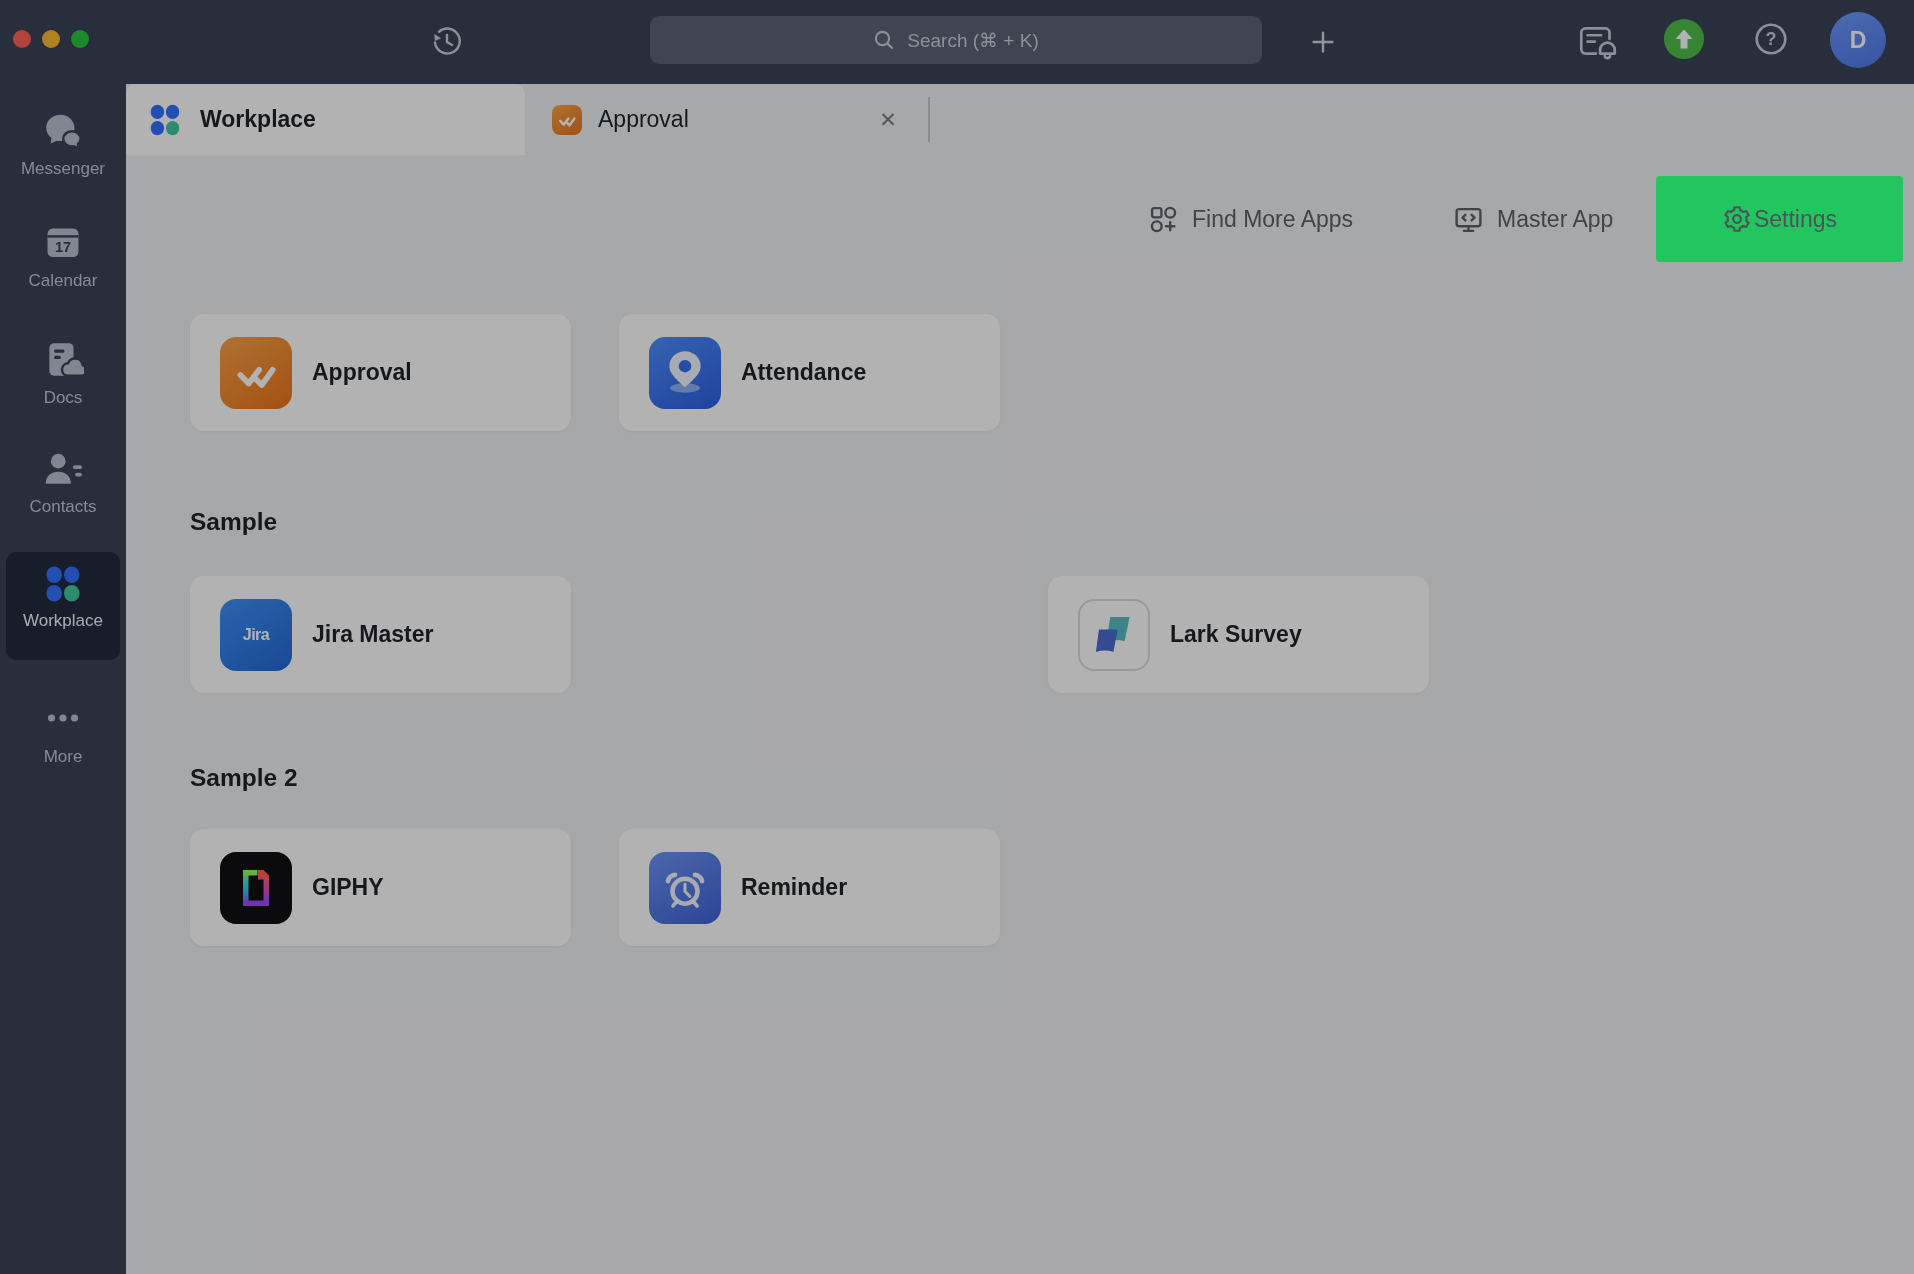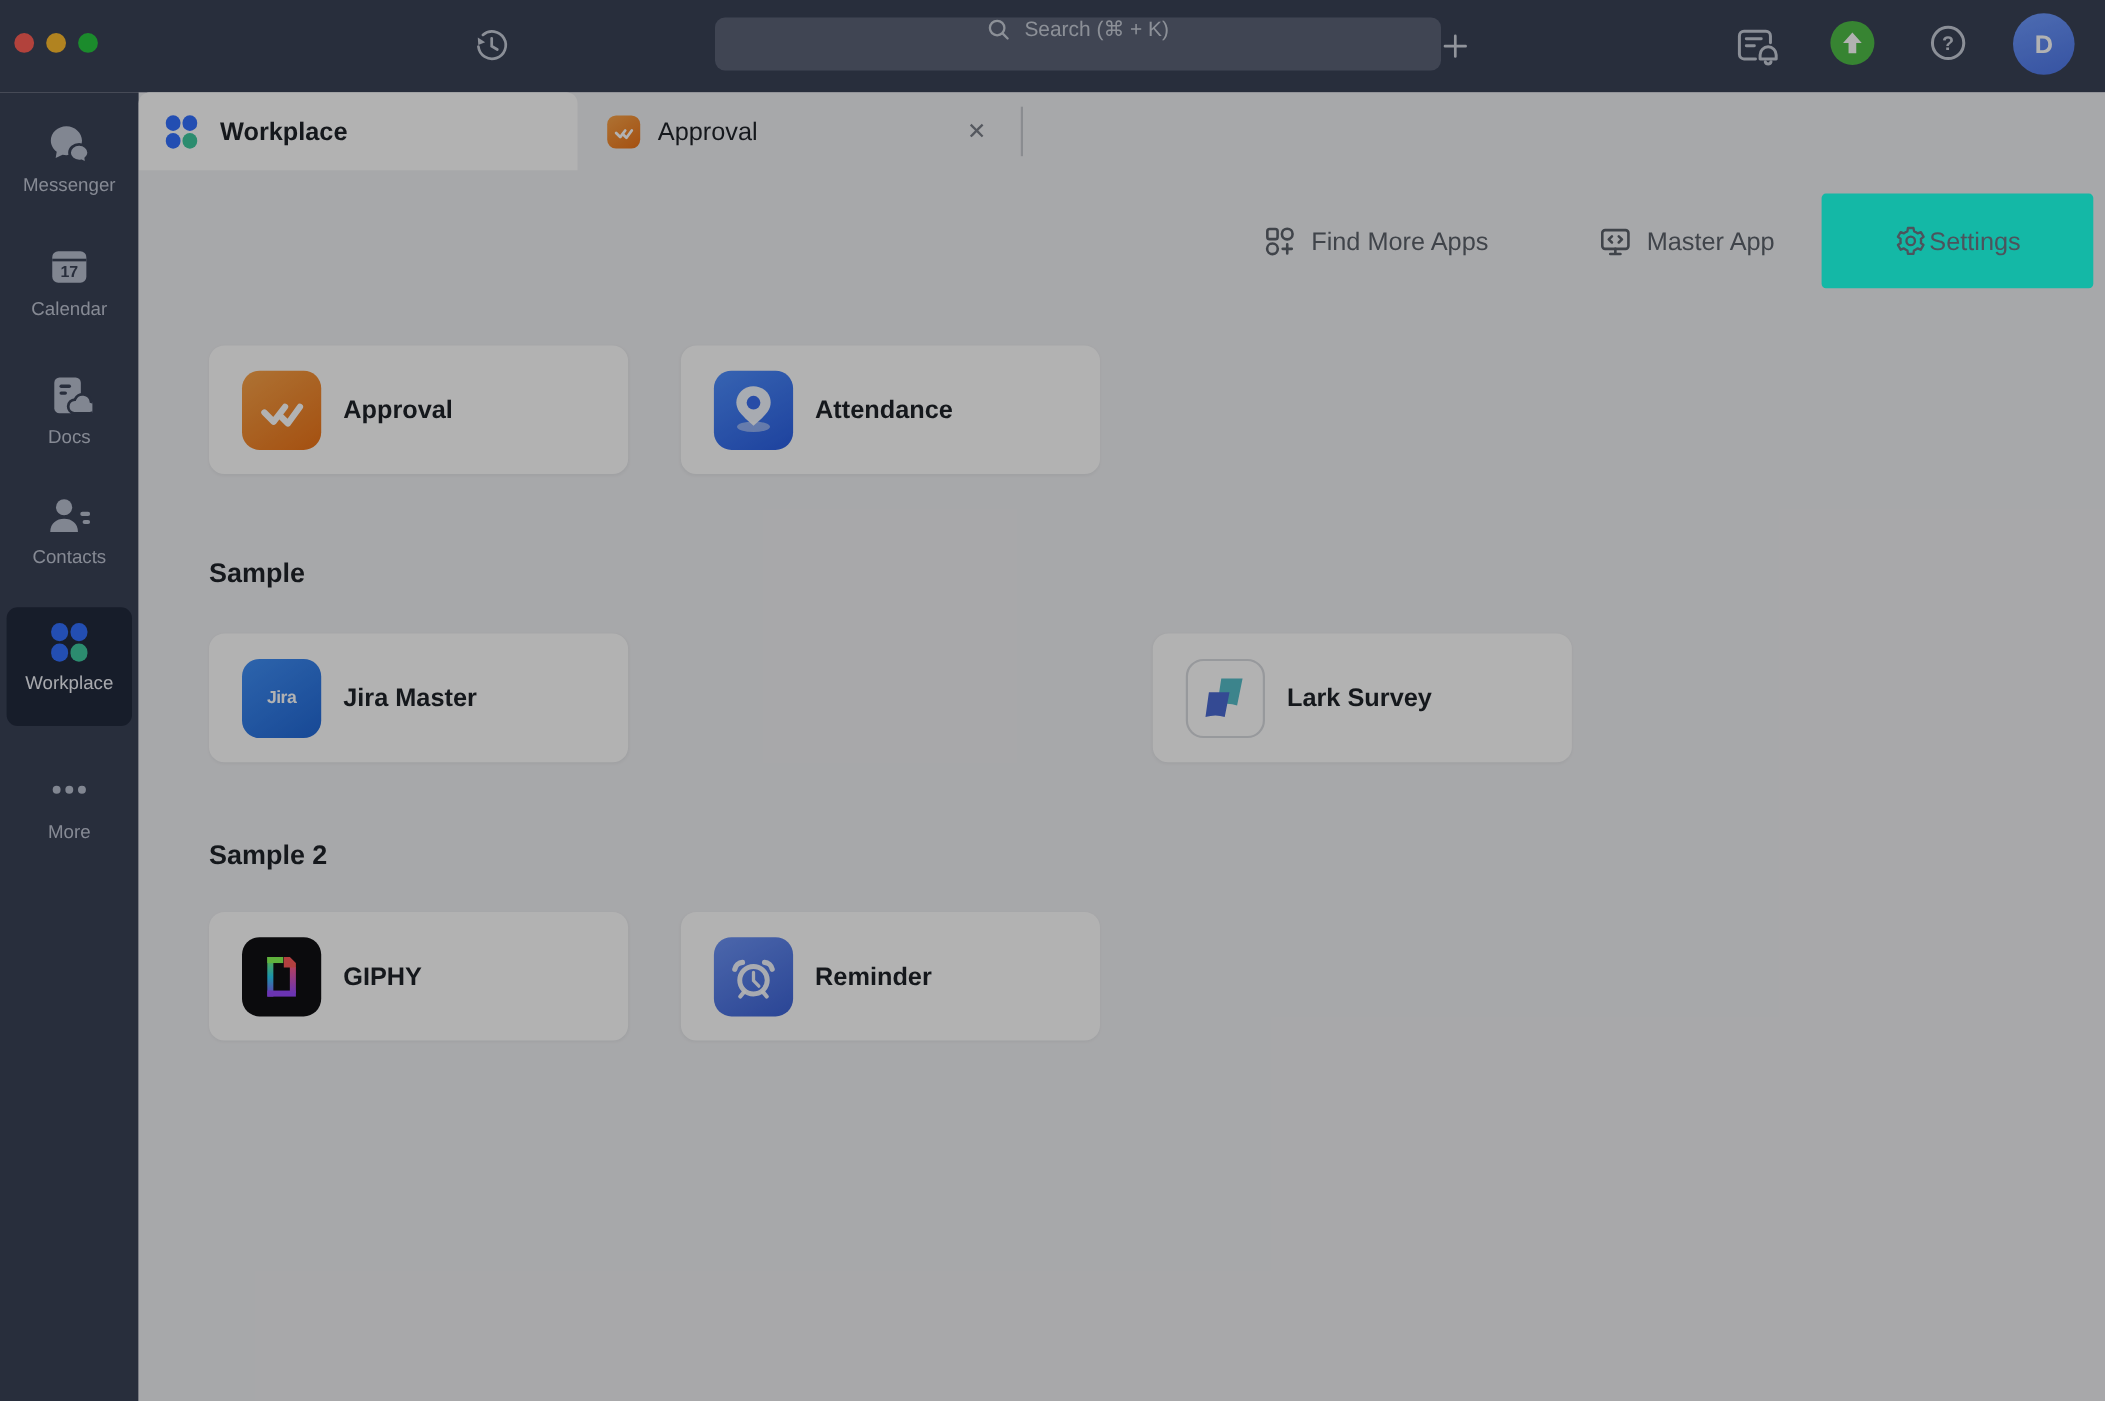--- a/index.html
+++ b/index.html
@@ -19,22 +19,22 @@
 
   
   .topbar{position:absolute;left:0;top:0;width:1914px;height:84px;background:var(--bar);}
   .lights{position:absolute;left:13px;top:30px;display:flex;gap:11px;}
   .light{width:18px;height:18px;border-radius:50%;}
   .light.red{background:#ff5f57;}
   .light.yellow{background:#febc2e;}
   .light.green{background:#28c840;}
   .iconbtn{position:absolute;background:none;border:none;display:flex;align-items:center;justify-content:center;cursor:pointer;}
   .history{left:428px;top:22px;width:38px;height:38px;}
-  .search{position:absolute;left:650px;top:16px;width:660px;height:48px;border-radius:9px;
-    background:#5c6478;display:flex;justify-content:center;gap:12px;cursor:text;}
+  .search{position:absolute;left:650px;top:16px;width:612px;height:48px;border-radius:9px;
+    background:#5c6478;display:flex;align-items:center;justify-content:center;gap:12px;cursor:text;}
   .search span{color:#c9ced9;font-size:19px;}
   .plusbtn{left:1304px;top:23px;width:38px;height:38px;}
   .announce{left:1574px;top:18px;width:48px;height:46px;}
   .upgrade{left:1664px;top:19px;width:40px;height:40px;border-radius:50%;background:#4fbe48;}
   .helpbtn{left:1751px;top:19px;width:40px;height:40px;}
   .avatar{position:absolute;left:1830px;top:12px;width:56px;height:56px;border-radius:50%;cursor:pointer;
     background:linear-gradient(160deg,#6f9bff,#4e77e8);display:flex;align-items:center;justify-content:center;}
   .avatar span{color:#fff;font-size:23px;font-weight:600;}
 
   
@@ -72,21 +72,21 @@
   .icon-favorites{background:#ebedef;}
   .icon-jira{background:linear-gradient(145deg,#4190f7,#2268d6);}
   .icon-jira span{color:#fff;font-size:16px;font-weight:700;letter-spacing:-.5px;}
   .icon-flow{background:linear-gradient(145deg,#55c9bd,#27a093);}
   .icon-survey{background:#fff;border:2px solid #d9dbe0;}
   .icon-giphy{background:#101013;}
   .icon-reminder{background:linear-gradient(150deg,#6d94f6,#3d63d6);}
 
   
   .dim-overlay{position:absolute;inset:0;background:rgba(0,0,0,0.30);z-index:50;pointer-events:none;}
-  .spotlight{position:absolute;left:1656px;top:176px;width:247px;height:86px;background:#14b8a6;border-radius:4px;
+  .spotlight{position:absolute;left:1656px;top:176px;width:247px;height:86px;background:#22c55e;border-radius:4px;
     z-index:60;display:flex;align-items:center;justify-content:center;gap:2px;cursor:pointer;}
   .spotlight span{font-size:23px;color:#4d535c;}
 </style>
 </head>
 <body>
 
 <div class="app">
 
   <header class="topbar">
     <div class="lights">

